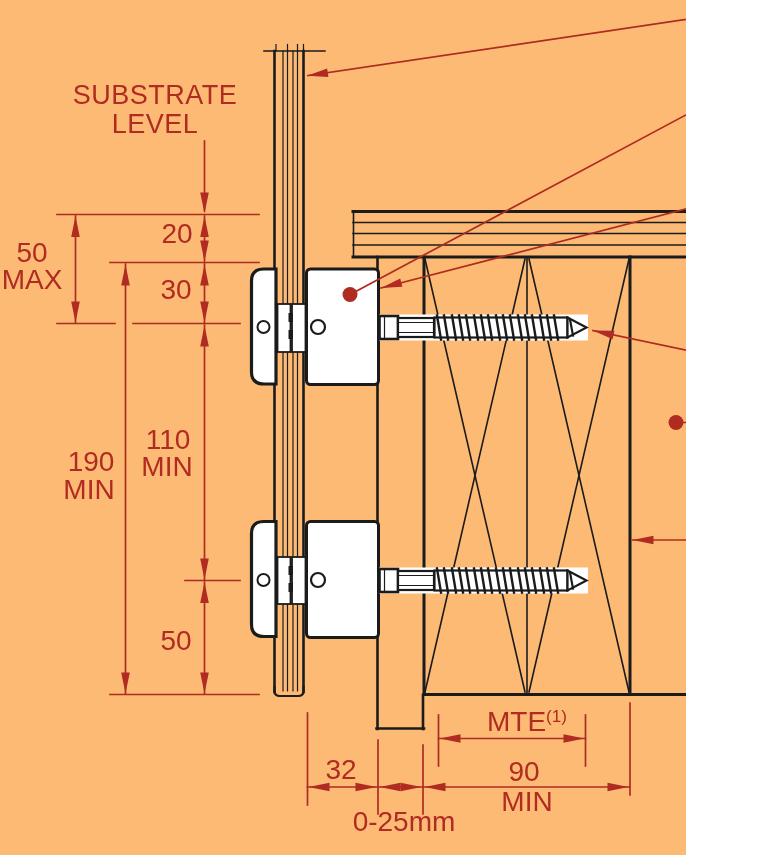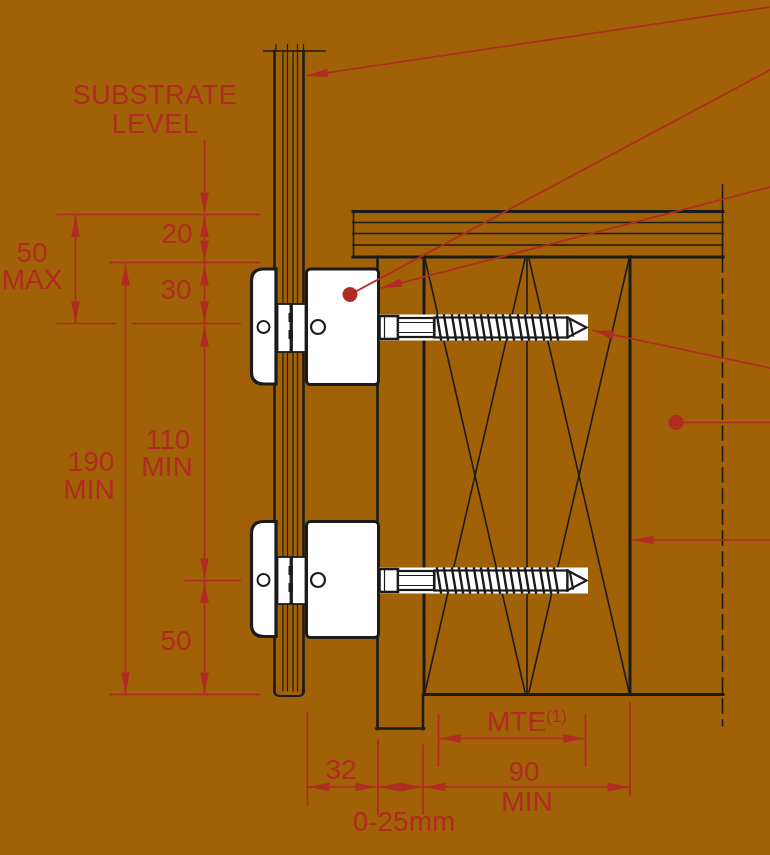--- a/index.html
+++ b/index.html
@@ -1,16 +1,16 @@
 <!DOCTYPE html>
 <html><head>
 <meta charset="utf-8">
 <style>
   html,body{margin:0;padding:0;background:#ffffff;}
-  .stage{position:relative;width:770px;height:855px;background:#a16207;overflow:hidden;}
+  .stage{position:relative;width:686px;height:855px;background:#fdba74;overflow:hidden;}
   svg{display:block;}
   
   .k{stroke:#1b1b1b;fill:none;stroke-linecap:square;}
   .w3{stroke-width:3;}
   .w26{stroke-width:2.6;}
   .w22{stroke-width:2.2;}
   .w16{stroke-width:1.6;}
   .w12{stroke-width:1.2;}
   .wfill{fill:#ffffff;}
   .kfill{fill:#1b1b1b;stroke:none;}

